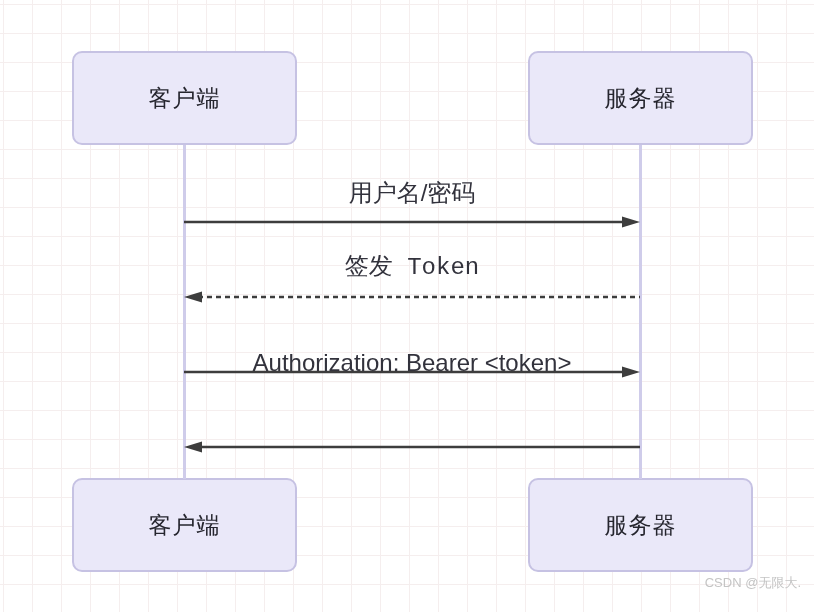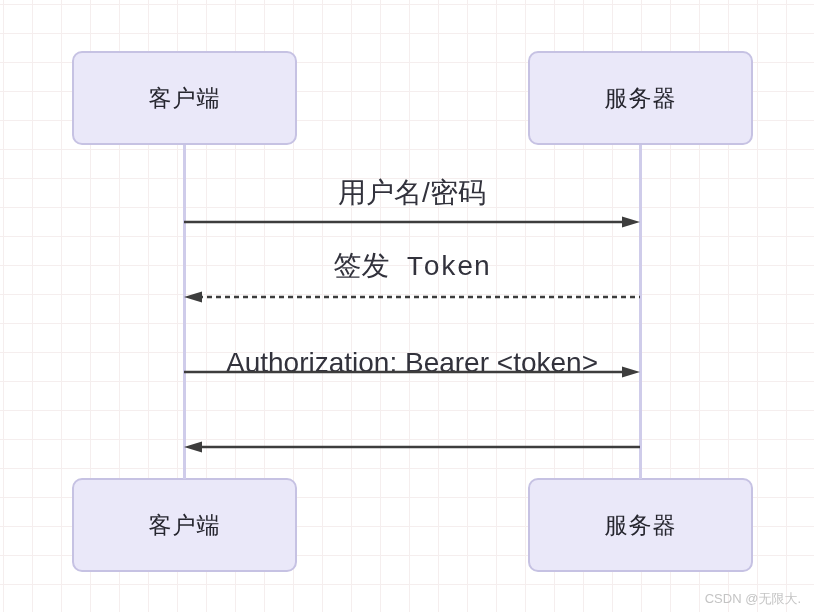--- a/index.html
+++ b/index.html
@@ -45,21 +45,21 @@
     background: #cfccea;
   }
   .lifeline-left  { left: 183px; }
   .lifeline-right { left: 639px; }
   .msg-label {
     position: absolute;
     left: 184px;
     width: 456px;
     height: 30px;
     text-align: center;
-    font-size: 28px;
+    font-size: 24px;
     color: #32323c;
     line-height: 30px;
   }
   .msg-label-1 { top: 178px; }
   .msg-label-2 { top: 253px; font-family: Liberation Mono, monospace; }
   .msg-label-3 { top: 328px; margin-top: 20px; }
   .msg-label-4 { top: 403px; }
   .msg-arrow {
     position: absolute;
     left: 184px;
@@ -81,21 +81,20 @@
     color: #a6a6a6;
     white-space: nowrap;
   }
   .watermark-csdn {
     position: absolute;
     right: 13px;
     top: 574px;
     font-size: 13px;
     color: #c4c4c4;
     white-space: nowrap;
-    margin-top: 16px;
   }
 </style>
 </head>
 <body>
 
 <div class="canvas">
 
   <div class="actor-box actor-top-left">
     <span>客户端</span>
   </div>

